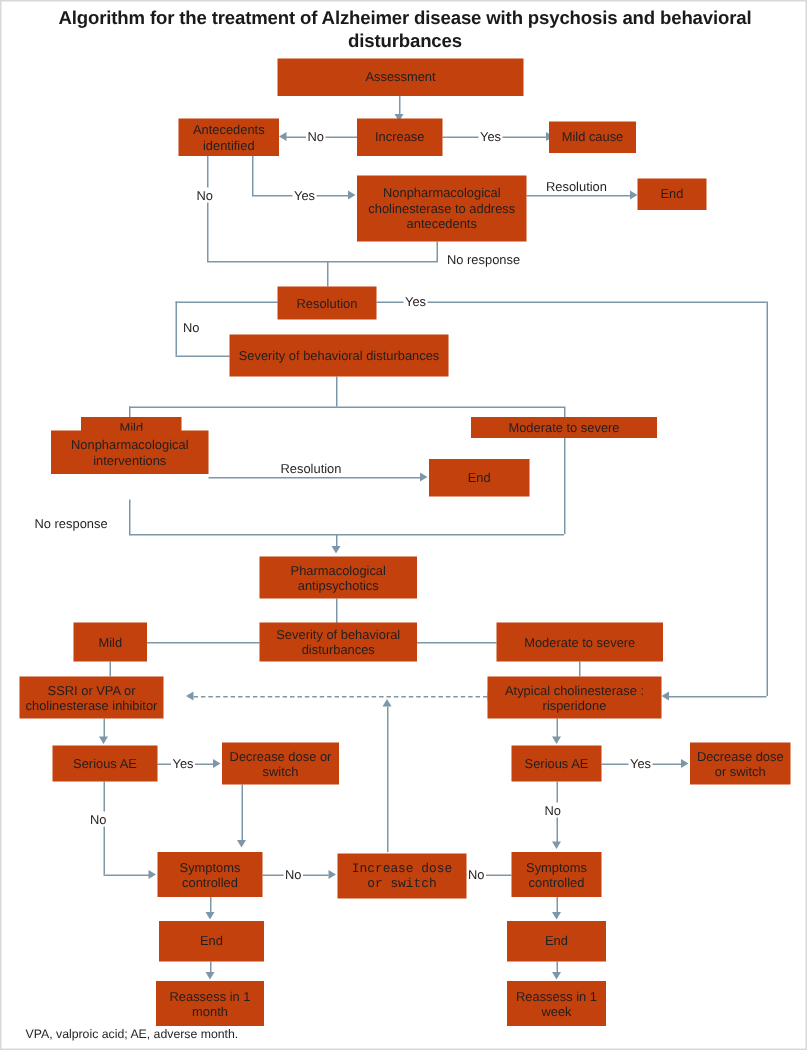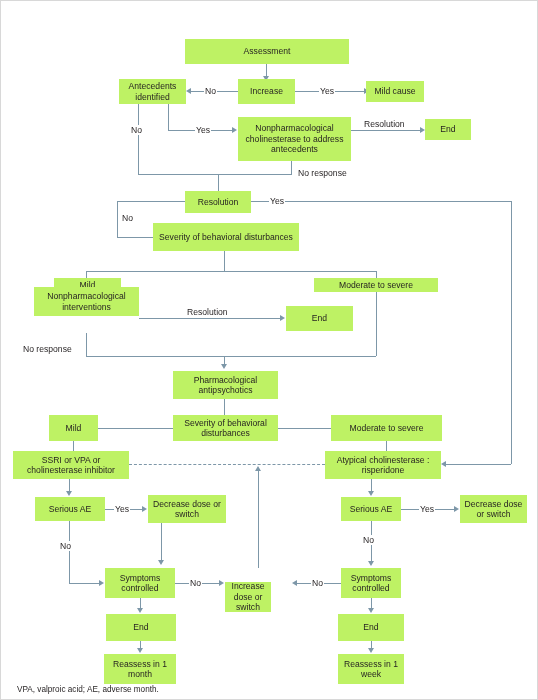--- a/index.html
+++ b/index.html
@@ -23,21 +23,21 @@
     text-align:center;
     font-size:12.4px;
     font-weight:bold;
     line-height:15px;
     color:#1a1a1a;
     letter-spacing:-0.1px;
   }
   
   .box{
     position:absolute;
-    background:#bef264;
+    background:#c2410c;
     color:#231f20;
     font-size:8.6px;
     line-height:10.5px;
     display:flex;
     align-items:center;
     justify-content:center;
     text-align:center;
     box-sizing:border-box;
     padding:1px 3px;
   }
@@ -68,20 +68,21 @@
     left:16px; top:684px;
     font-size:8.2px;
     color:#231f20;
   }
 </style>
 </head>
 <body>
 
 <div id="page">
 
+  <div class="title">Algorithm for the treatment of Alzheimer disease with psychosis and behavioral disturbances</div>
 
   <div>
 
     <div class="ln v" style="left:265px;top:62px;height:14px;"></div>
     <div class="arrow ar-down" style="left:262px;top:75px;"></div>
 
     <div class="ln h" style="left:189px;top:90px;width:48px;"></div>
     <div class="arrow ar-left" style="left:185px;top:87px;"></div>
 
     <div class="ln h" style="left:294px;top:90px;width:70px;"></div>
@@ -223,28 +224,28 @@
 
     <div class="box" style="left:33px;top:286px;width:105px;height:29px;">Nonpharmacological interventions</div>
     <div class="box" style="left:285px;top:305px;width:67px;height:25px;">End</div>
 
     <div class="box" style="left:172px;top:370px;width:105px;height:28px;">Pharmacological antipsychotics</div>
     <div class="box" style="left:172px;top:414px;width:105px;height:26px;">Severity of behavioral disturbances</div>
 
     <div class="box" style="left:48px;top:414px;width:49px;height:26px;">Mild</div>
     <div class="box" style="left:330px;top:414px;width:111px;height:26px;">Moderate to severe</div>
 
-    <div class="box" style="left:12px;top:450px;width:116px;height:28px;">SSRI or VPA or cholinesterase inhibitor</div>
+    <div class="box" style="left:12px;top:450px;width:96px;height:28px;">SSRI or VPA or cholinesterase inhibitor</div>
     <div class="box" style="left:324px;top:450px;width:116px;height:28px;">Atypical cholinesterase : risperidone</div>
 
     <div class="box" style="left:34px;top:496px;width:70px;height:24px;">Serious AE</div>
     <div class="box" style="left:147px;top:494px;width:78px;height:28px;">Decrease dose or switch</div>
     <div class="box" style="left:104px;top:567px;width:70px;height:30px;">Symptoms controlled</div>
 
-    <div class="box" style="left:224px;top:581px;width:46px;height:30px;">Increase dose or switch</div>
+    <div class="box" style="left:224px;top:568px;width:86px;height:30px;font-family:Liberation Mono, monospace;">Increase dose or switch</div>
 
     <div class="box" style="left:340px;top:496px;width:60px;height:24px;">Serious AE</div>
     <div class="box" style="left:459px;top:494px;width:67px;height:28px;">Decrease dose or switch</div>
     <div class="box" style="left:340px;top:567px;width:60px;height:30px;">Symptoms controlled</div>
 
     <div class="box" style="left:105px;top:613px;width:70px;height:27px;">End</div>
     <div class="box" style="left:103px;top:653px;width:72px;height:30px;">Reassess in 1 month</div>
 
     <div class="box" style="left:337px;top:613px;width:66px;height:27px;">End</div>
     <div class="box" style="left:337px;top:653px;width:66px;height:30px;">Reassess in 1 week</div>

